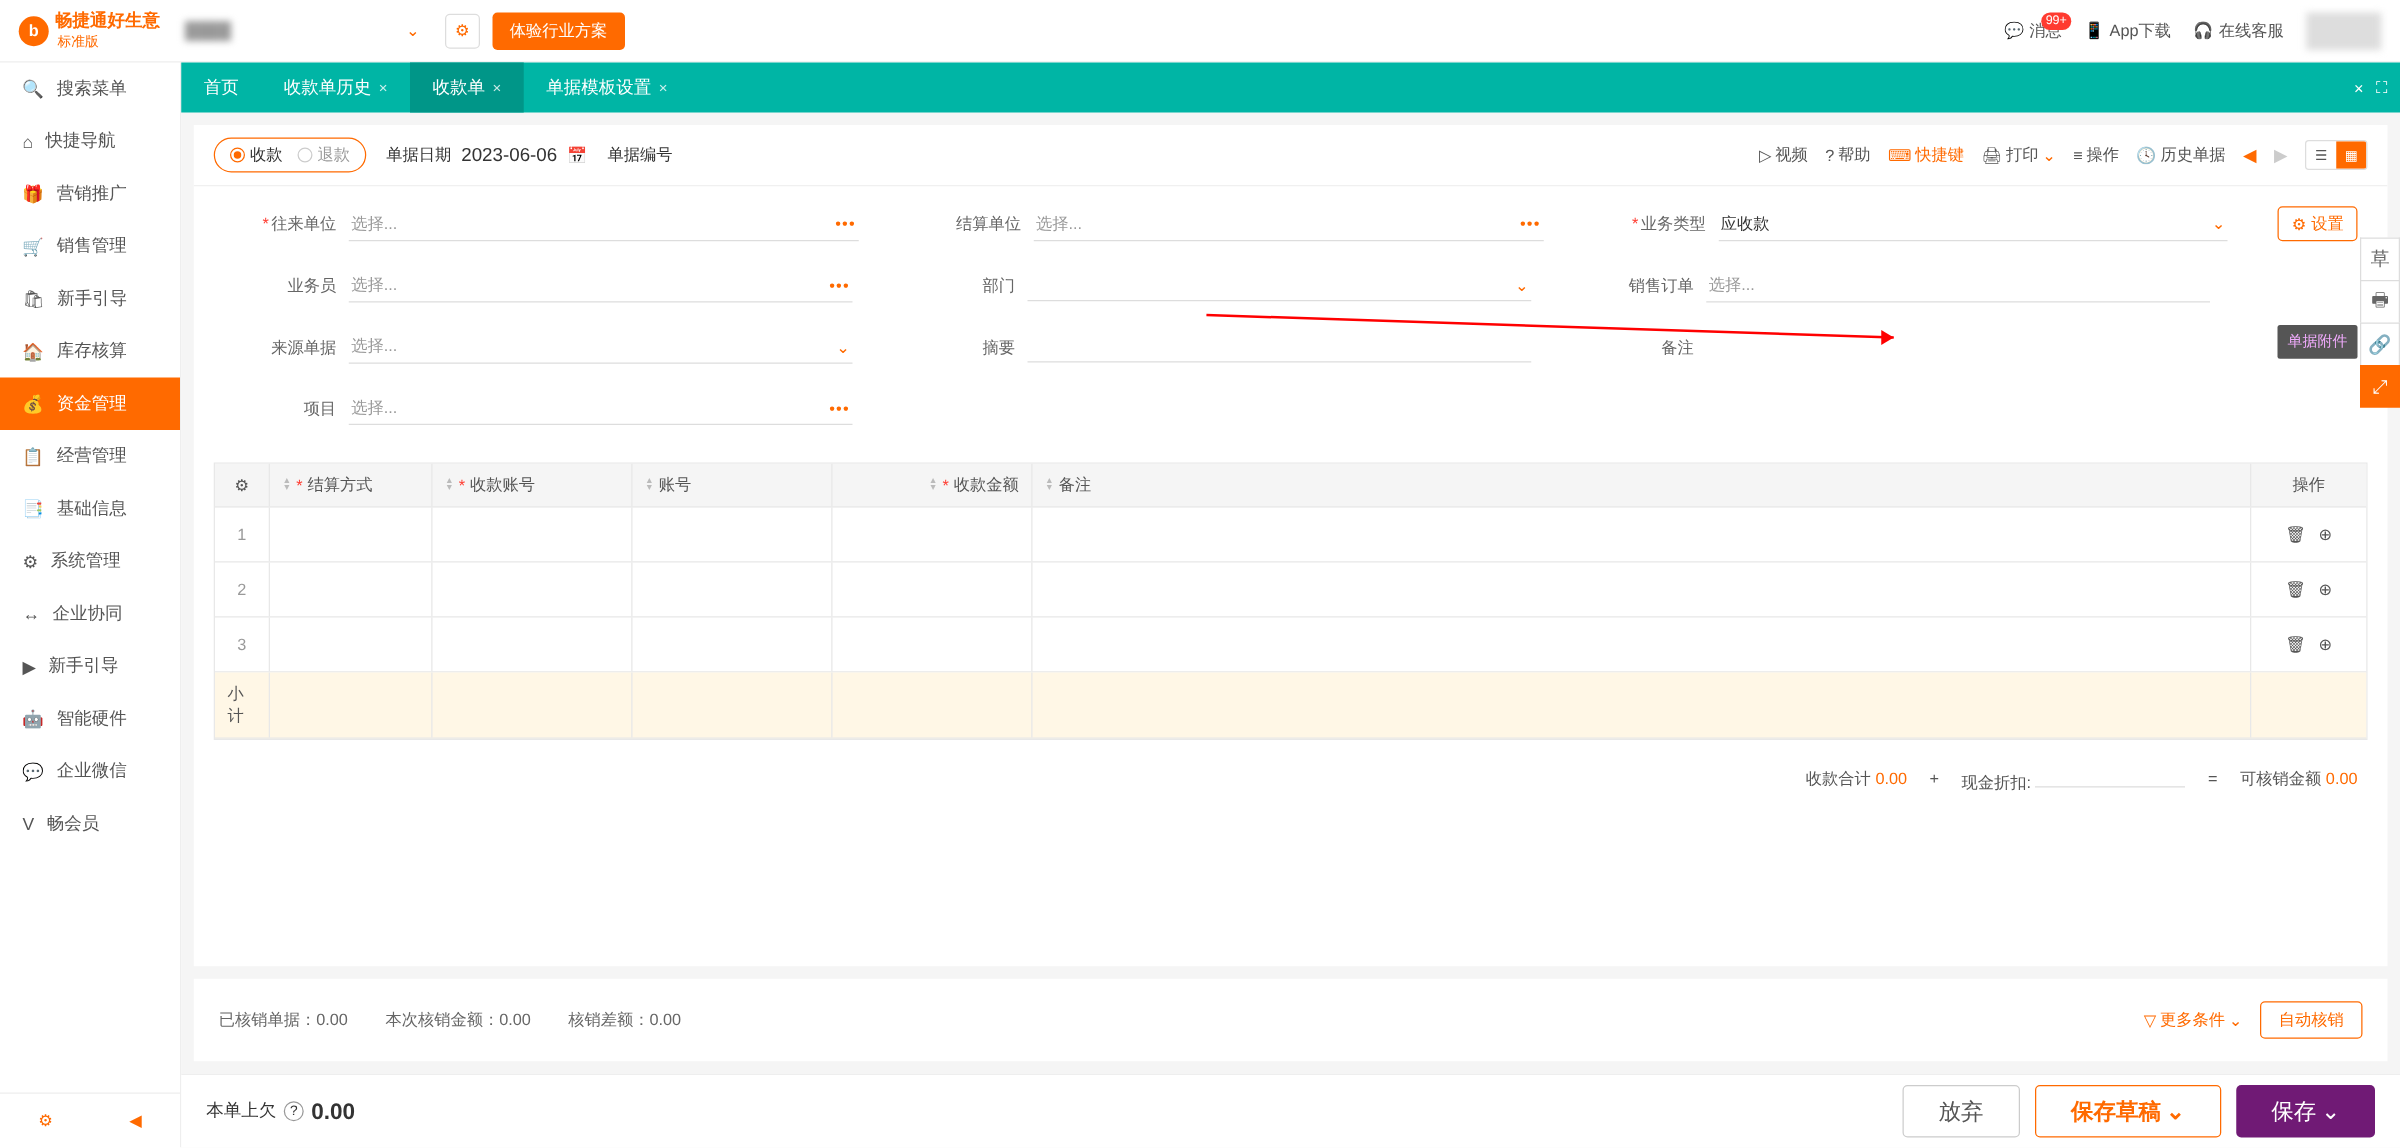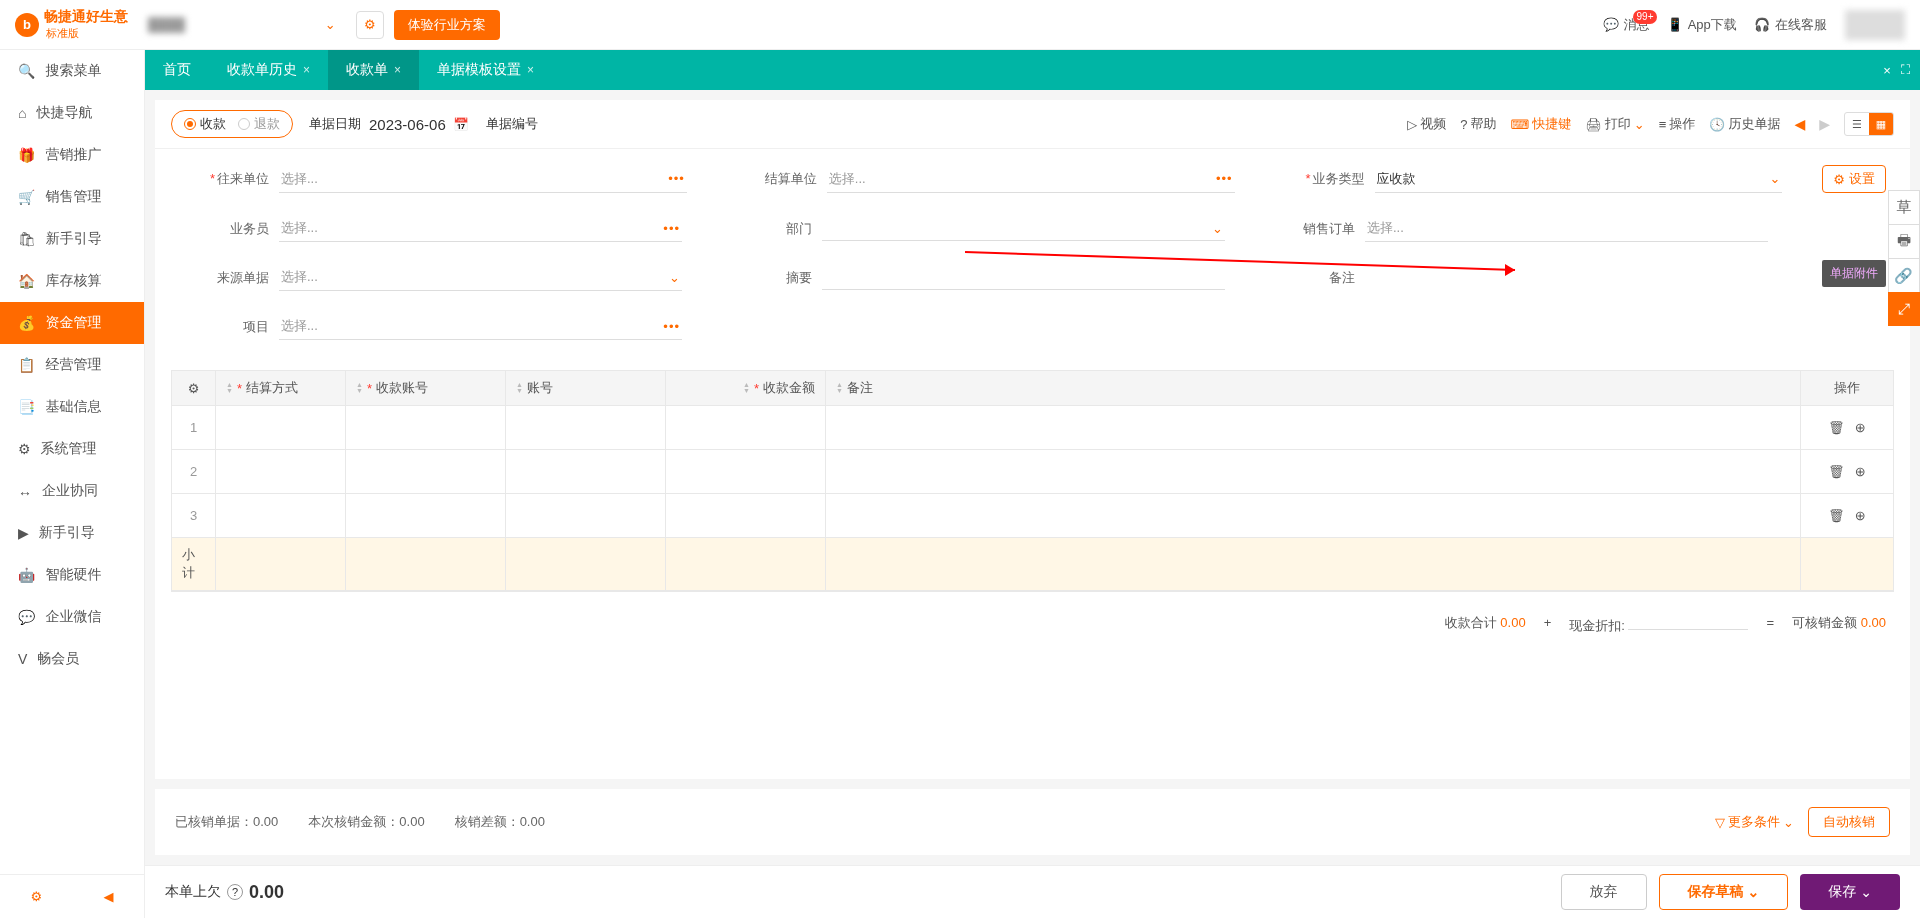--- a/index.html
+++ b/index.html
@@ -102,21 +102,21 @@
 .verify-summary .right-actions { margin-left: auto; display: flex; gap: 14px; align-items: center; }
 .more-cond { color: #ff6a00; cursor: pointer; display: flex; align-items: center; gap: 3px; }
 .auto-verify-btn { border: 1px solid #ff6a00; color: #ff6a00; padding: 5px 14px; border-radius: 4px; cursor: pointer; }
 
 
 .bottom-bar { display: flex; align-items: center; padding: 8px 20px; background: #fff; border-top: 1px solid #eee; }
 .balance-info { display: flex; align-items: center; gap: 6px; font-size: 14px; }
 .balance-info .q-icon { width: 16px; height: 16px; border: 1px solid #999; border-radius: 50%; display: flex; align-items: center; justify-content: center; font-size: 11px; }
 .balance-amt { font-size: 18px; font-weight: bold; }
 .bottom-actions { margin-left: auto; display: flex; gap: 12px; }
-.btn { padding: 8px 28px; border-radius: 4px; cursor: pointer; font-size: 14px; display: flex; align-items: center; gap: 4px; }
+.btn { padding: 8px 28px; border-radius: 4px; cursor: pointer; font-size: 18px; display: flex; align-items: center; gap: 4px; }
 .btn-plain { border: 1px solid #ccc; color: #555; }
 .btn-outline { border: 1px solid #ff6a00; color: #ff6a00; font-weight: bold; }
 .btn-primary { background: #701a75; color: #fff; }
 
 
 .side-tabs { position: absolute; right: 0; top: 140px; display: flex; flex-direction: column; }
 .side-tab { width: 32px; height: 34px; border: 1px solid #ddd; background: #fff; display: flex; align-items: center; justify-content: center; cursor: pointer; color: #666; font-size: 15px; border-bottom: none; }
 .side-tab:last-child { border-bottom: 1px solid #ddd; }
 .side-tab.active { background: #ff6a00; color: #fff; border-color: #ff6a00; }
 

